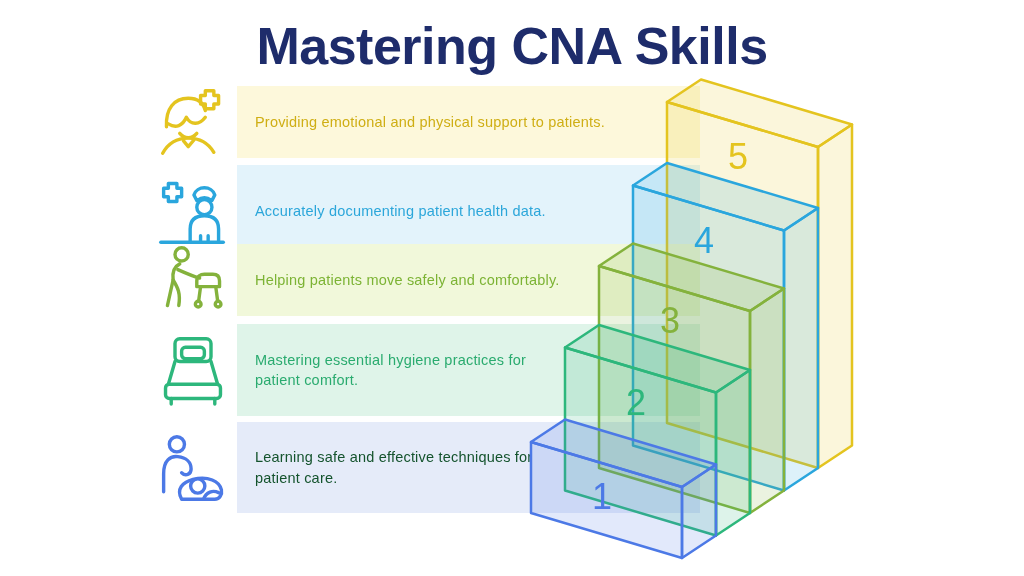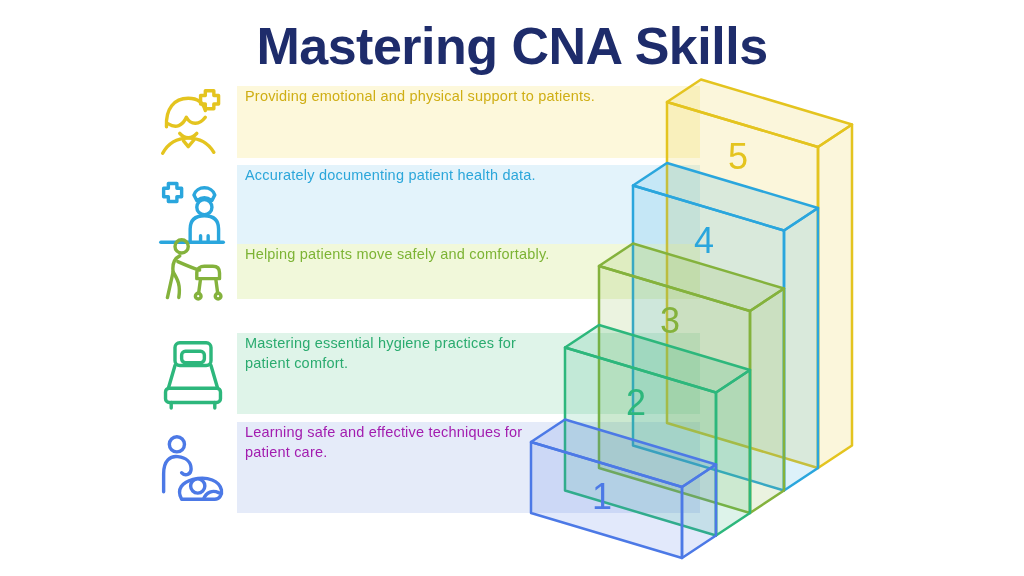--- a/index.html
+++ b/index.html
@@ -3,26 +3,26 @@
 <meta charset="utf-8">
 <style>
   html,body{margin:0;padding:0;background:#fff;}
   .page{position:relative;width:1024px;height:576px;background:#ffffff;overflow:hidden;
         font-family:"Liberation Sans",sans-serif;}
   .title{position:absolute;top:16px;left:0;right:0;margin:0;text-align:center;
          font-size:52px;font-weight:bold;letter-spacing:-0.5px;color:#1e2c6b;}
   .row{position:absolute;left:148px;width:552px;display:flex;}
   .r1{top:86px;height:72px}
   .r2{top:165px;height:92px}
-  .r3{top:244px;height:55px}
-  .r4{top:333px;height:81px}
+  .r3{top:244px;height:72px}
+  .r4{top:324px;height:92px}
   .r5{top:422px;height:91px}
   .icon-box{width:89px;flex:none;display:flex;align-items:center;justify-content:center;}
   .icon-box svg{display:block;}
-  .band{flex:1;display:flex;align-items:flex-start;padding-left:8px;box-sizing:border-box;}
+  .band{flex:1;display:flex;align-items:center;padding-left:18px;box-sizing:border-box;}
   .band-text{margin:0;font-size:14.5px;line-height:1.4;letter-spacing:0.2px;}
   .r1 .band-text,.r2 .band-text,.r3 .band-text{max-width:420px;}
   .r4 .band-text{max-width:295px;}
   .r5 .band-text{max-width:285px;}
   #stair-svg{position:absolute;left:0;top:0;pointer-events:none;}
   #stair-svg text{font-family:"Liberation Sans",sans-serif;}
 </style>
 </head>
 <body>
 
@@ -99,21 +99,21 @@
     <div class="icon-box" style="color: rgb(76, 121, 230);">
       <svg width="72" height="72" viewBox="0 0 76 76" fill="none" stroke="currentColor" stroke-width="3.6" stroke-linecap="round" stroke-linejoin="round">
         <circle cx="21" cy="13" r="8"></circle>
         <path d="M7 63 V44 C 7 30, 14 25, 22 26 C 31 27, 36 32, 36 39 C 36 45, 30 47, 26 43"></path>
         <path d="M26 71 C 20 60, 27 53, 38 50 C 54 46, 66 52, 68 61 C 69 66, 66 71, 61 71 Z"></path>
         <circle cx="43" cy="57" r="7.5"></circle>
         <path d="M49 71 C 52 63, 59 61, 65 64"></path>
       </svg>
     </div>
     <div class="band" style="background: rgb(229, 235, 249);">
-      <p class="band-text" style="color: #a21caf;">Learning safe and effective techniques for patient care.</p>
+      <p class="band-text" style="color: #14532d;">Learning safe and effective techniques for patient care.</p>
     </div>
   </div>
 
   <svg id="stair-svg" width="1024" height="576" viewBox="0 0 1024 576">
       <g>
         <polygon points="667.0,102.0 701.0,79.5 852.0,124.5 818.0,147.0" fill="#e4c41f" fill-opacity="0.16" stroke="#e4c41f" stroke-width="2.5" stroke-linejoin="round"></polygon>
         <polygon points="818.0,147.0 852.0,124.5 852.0,445.5 818.0,468.0" fill="#e4c41f" fill-opacity="0.16" stroke="#e4c41f" stroke-width="2.5" stroke-linejoin="round"></polygon>
         <polygon points="667.0,102.0 818.0,147.0 818.0,468.0 667.0,423.0" fill="#e4c41f" fill-opacity="0.16" stroke="#e4c41f" stroke-width="2.5" stroke-linejoin="round"></polygon>
         <text x="738.0" y="169.2" text-anchor="middle" font-size="36" fill="#e4c41f">5</text>
       </g>

